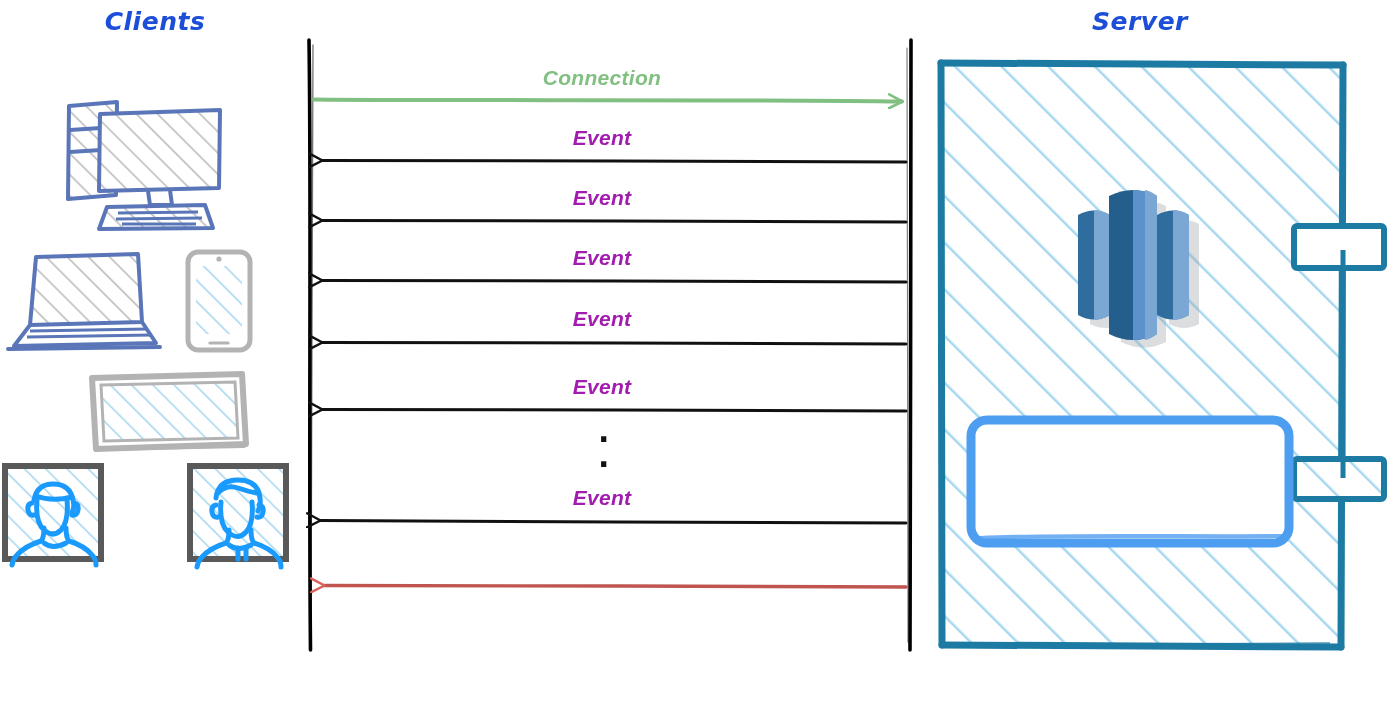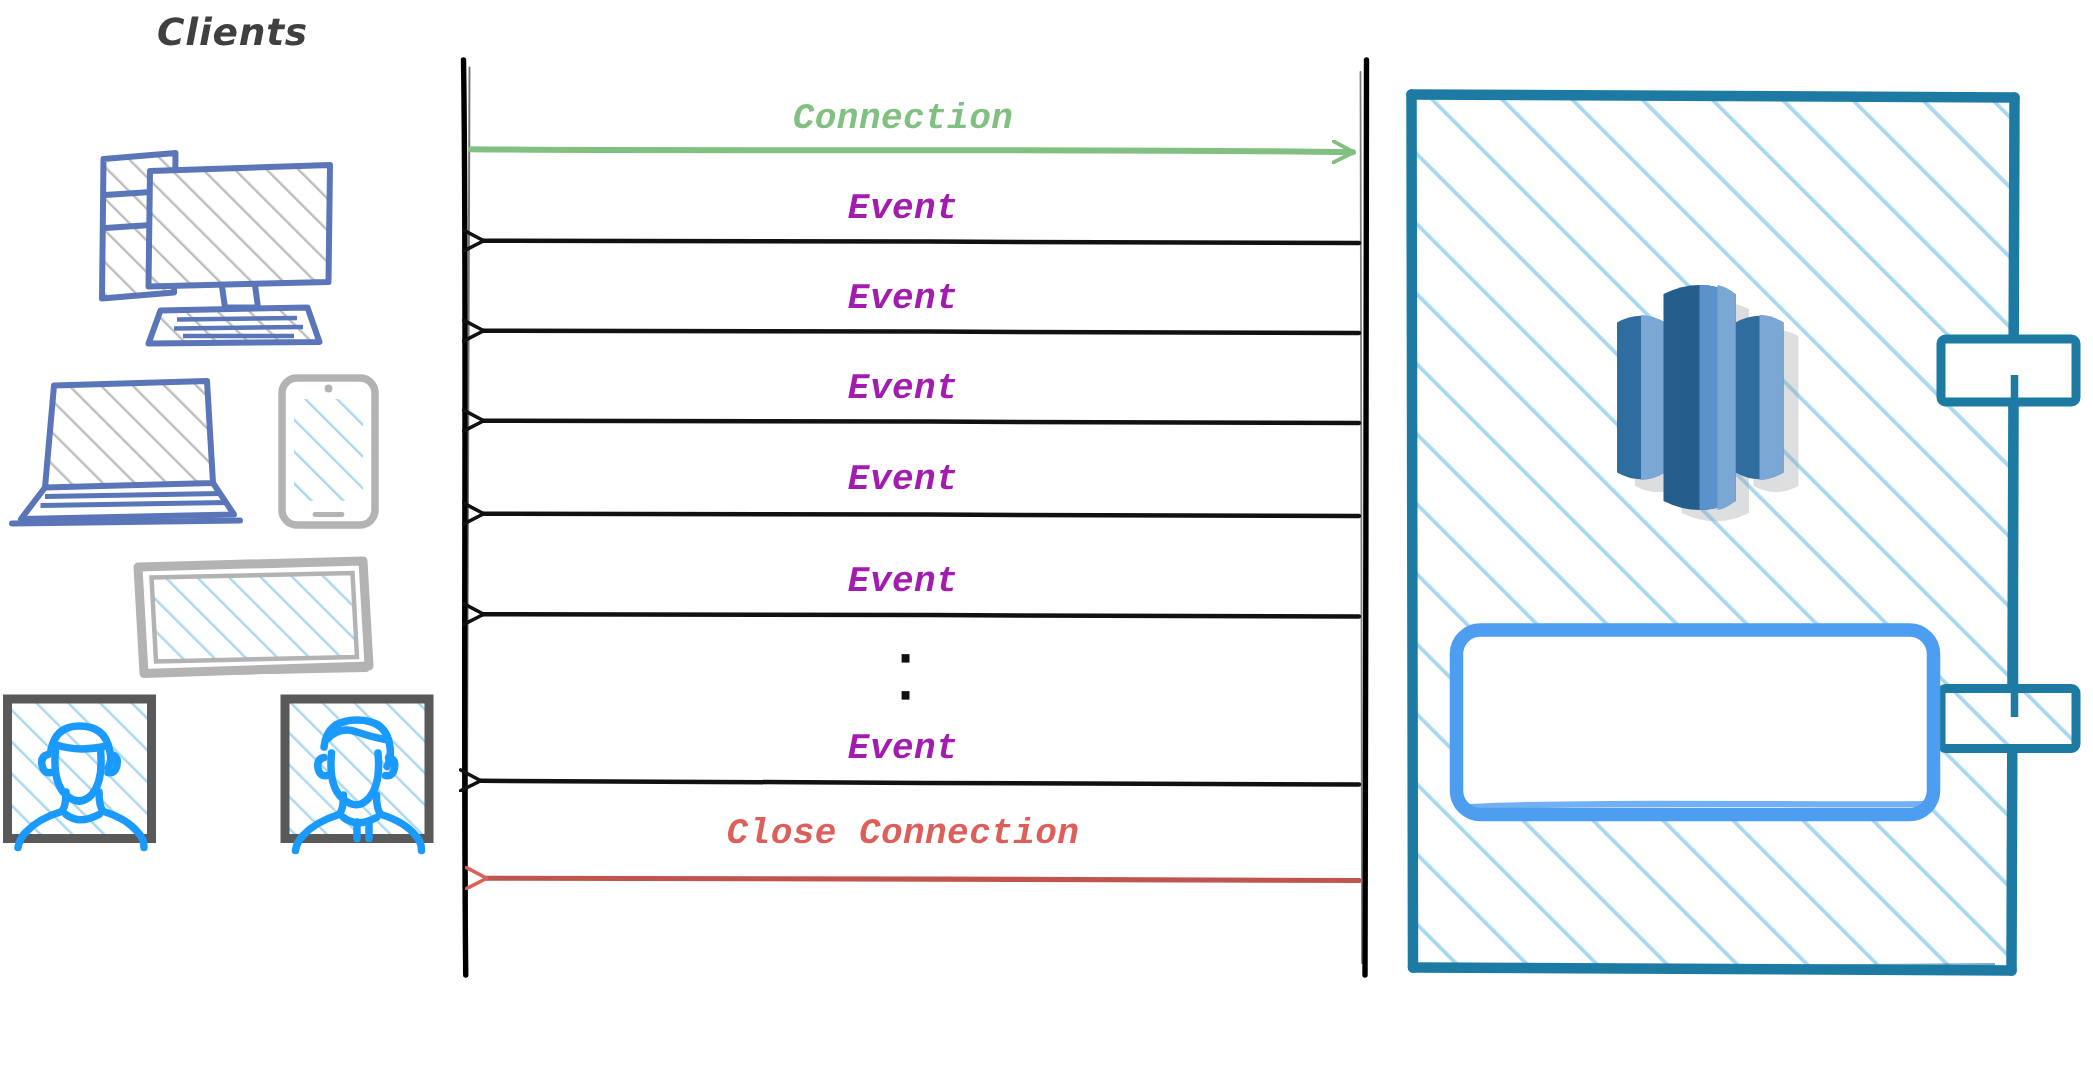--- a/index.html
+++ b/index.html
@@ -19,31 +19,31 @@
     left: 0; top: 0;
     width: 1395px;
     height: 723px;
   }
   .hand-title {
     position: absolute;
     font-family: "DejaVu Sans", sans-serif;
     font-weight: bold;
     font-style: italic;
     font-size: 25px;
-    color: #404040;
+    color: #1d4ed8;
     letter-spacing: 0.5px;
     white-space: nowrap;
     text-align: center;
   }
   .msg-label {
     position: absolute;
-    font-family: Liberation Mono, monospace;
+    font-family: Liberation Sans, sans-serif;
     font-weight: bold;
     font-style: italic;
-    font-size: 24px;
+    font-size: 21px;
     white-space: nowrap;
     text-align: center;
     letter-spacing: 0.3px;
   }
   .msg-label.event { color: #a21caf; }
   .sse-label {
     position: absolute;
     font-family: "DejaVu Sans", sans-serif;
     font-weight: bold;
     font-style: italic;
@@ -233,36 +233,36 @@
         <path d="M251,530 q0,10 3,13 q16,5 23,14 q4,4 4,10"></path>
         <path d="M229,545 q9,7 22,0"></path>
         <path d="M238,548 L238,559 M246,548 L246,559"></path>
       </g>
     </g>
 
   </svg>
 
   <div class="hand-title" style="left:60px; top:7px; width:190px;">Clients</div>
 
+  <div class="hand-title" style="left:1045px; top:7px; width:190px;">Server</div>
 
   <div class="msg-label" style="left:452px; top:66px; width:300px; color:#82c082;">Connection</div>
 
   <div class="msg-label event" style="left:452px; top:126px; width:300px;">Event</div>
 
   <div class="msg-label event" style="left:452px; top:186px; width:300px;">Event</div>
 
   <div class="msg-label event" style="left:452px; top:246px; width:300px;">Event</div>
 
   <div class="msg-label event" style="left:452px; top:307px; width:300px;">Event</div>
 
   <div class="msg-label event" style="left:452px; top:375px; width:300px;">Event</div>
 
   <div class="msg-label event" style="left:452px; top:486px; width:300px;">Event</div>
 
-  <div class="msg-label" style="left:452px; top:543px; width:300px; color:#dd5f5a;">Close Connection</div>
 
   <div style="position:absolute; left:598px; top:425px; font-size:30px; line-height:1;
               font-weight:bold; color:#111111; font-family:'DejaVu Sans', sans-serif;">·</div>
   <div style="position:absolute; left:598px; top:450px; font-size:30px; line-height:1;
               font-weight:bold; color:#111111; font-family:'DejaVu Sans', sans-serif;">·</div>
 
 
 </div>
 
 </body></html>

